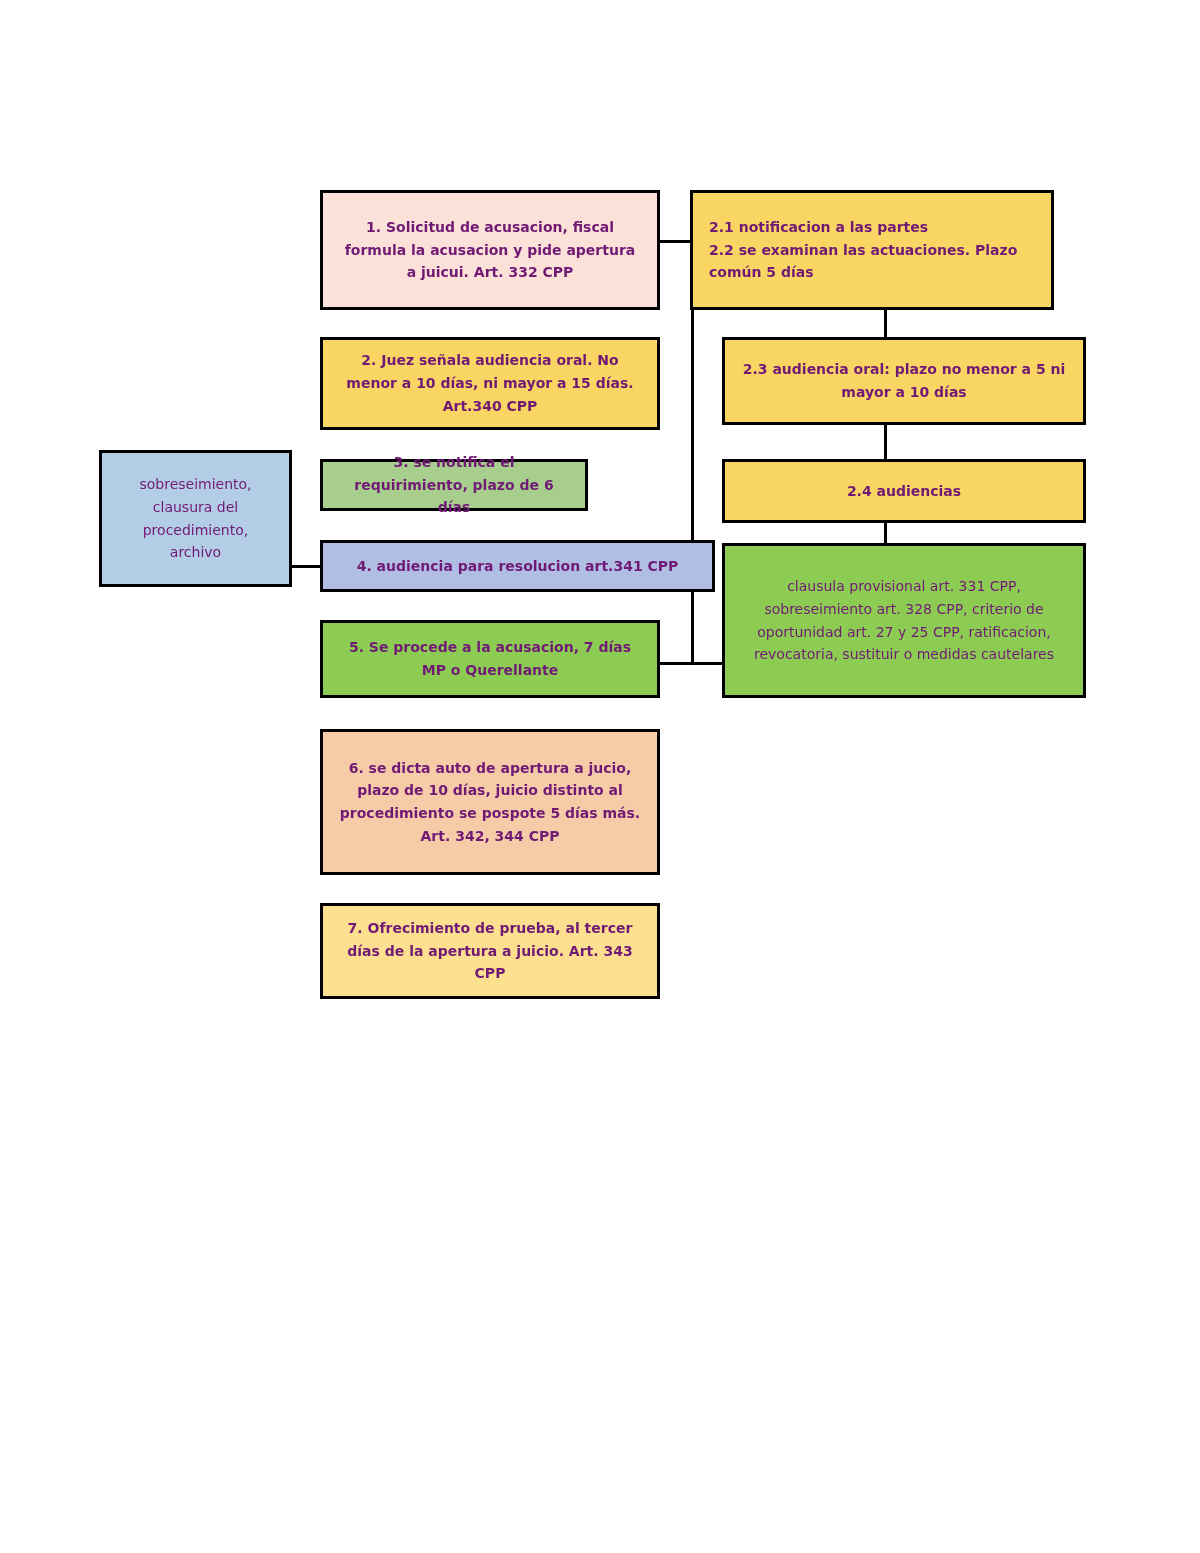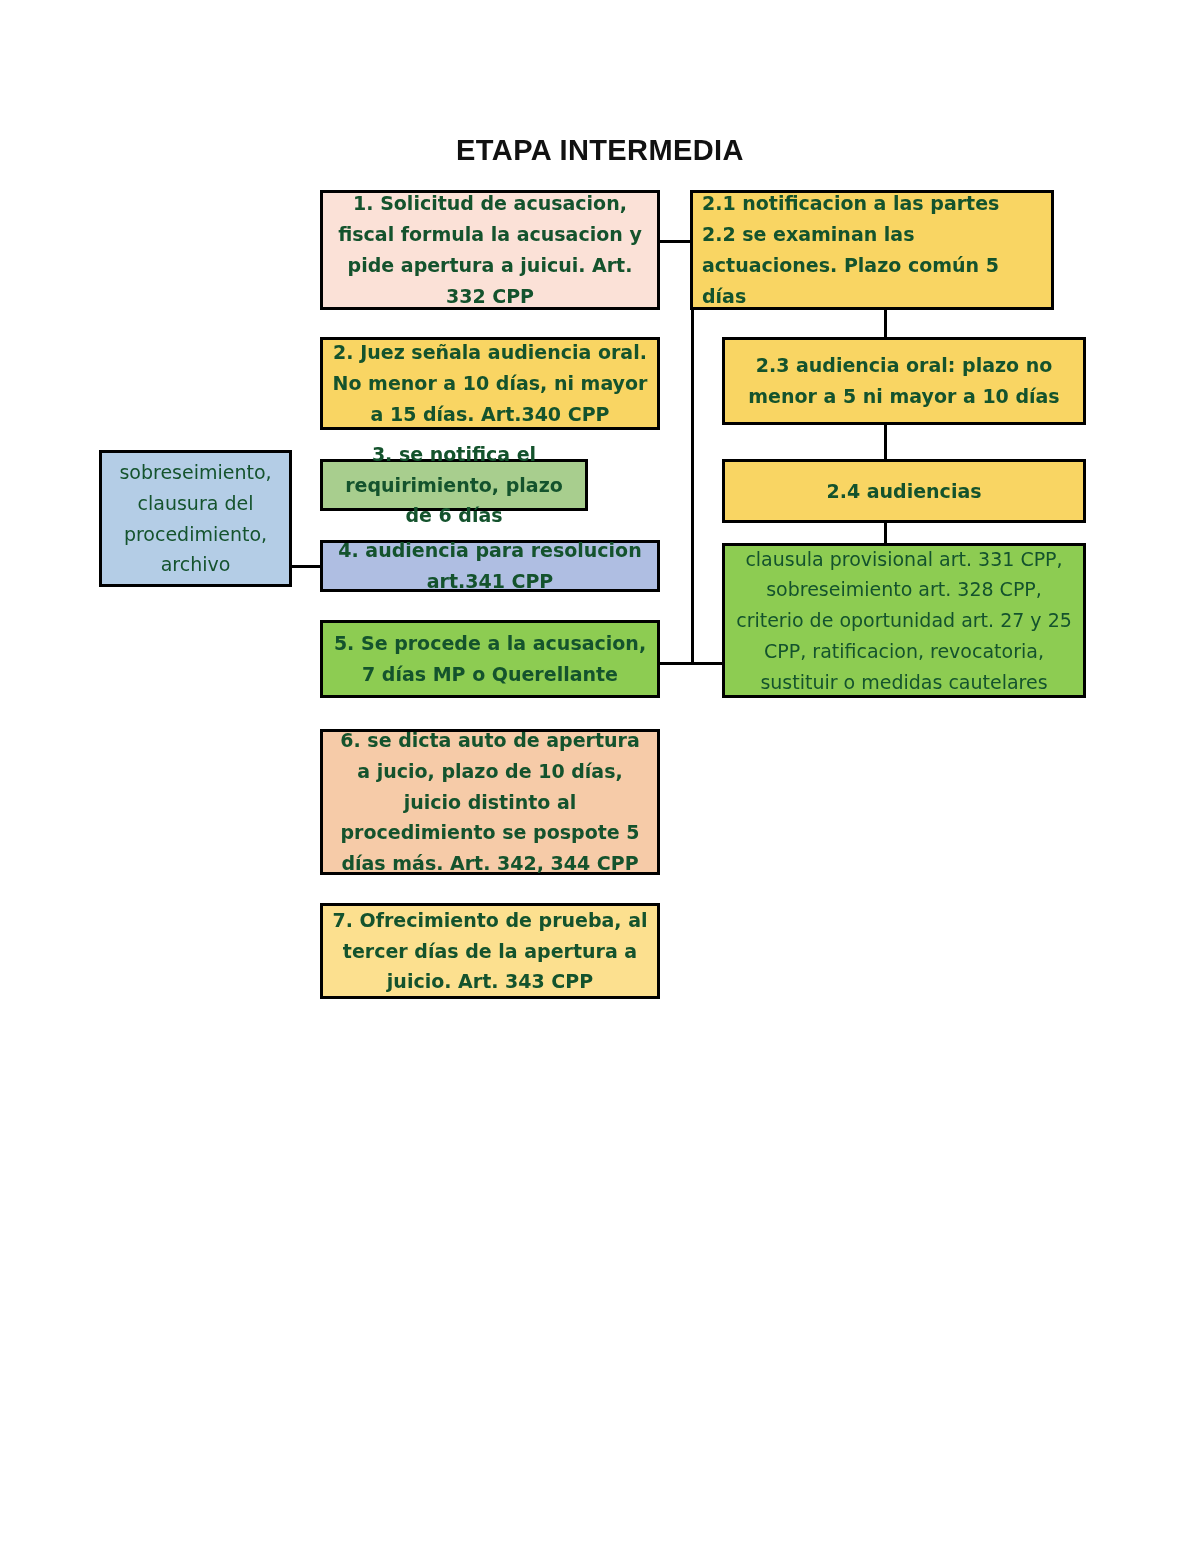--- a/index.html
+++ b/index.html
@@ -37,43 +37,42 @@
   
   .node {
     position: absolute;
     box-sizing: border-box;
     border: 3px solid #000000;
     display: flex;
     align-items: center;
     justify-content: center;
     text-align: center;
     font-family: "DejaVu Sans", sans-serif;
-    font-size: 19px;
+    font-size: 14px;
     font-weight: bold;
     line-height: 1.62;
-    color: #14532d;
-    padding: 4px 9px;
+    color: #701a75;
+    padding: 4px 16px;
     white-space: pre-line;
   }
   .node .node-text { display: block; width: 100%; }
 
   
   .conn {
     position: absolute;
     background: #000000;
   }
   .conn.h { height: 3px; }
   .conn.v { width: 3px; }
 </style>
 </head>
 <body>
 
 <div id="page">
 
-  <div id="diagram-title">ETAPA INTERMEDIA</div>
 
   <div class="conn h" style="left:658px; top:240px; width:36px;"></div>
   <div class="conn v" style="left:691px; top:240px; width:3px; height:425px;"></div>
   <div class="conn h" style="left:658px; top:662px; width:66px;"></div>
 
   <div class="conn v" style="left:884px; top:280px; height:60px;"></div>
 
   <div class="conn v" style="left:884px; top:422px; height:40px;"></div>
 
   <div class="conn v" style="left:884px; top:507px; height:40px;"></div>
@@ -85,21 +84,21 @@
   </div>
 
   <div class="node" style="left:320px; top:337px; width:340px; height:93px; background:#F9D563;">
     <span class="node-text">2. Juez señala audiencia oral. No menor a 10 días, ni mayor a 15 días. Art.340 CPP</span>
   </div>
 
   <div class="node" style="left:320px; top:459px; width:268px; height:52px; background:#A8CE8E;">
     <span class="node-text">3. se notifica el requirimiento, plazo de 6 días</span>
   </div>
 
-  <div class="node" style="left:320px; top:540px; width:340px; height:52px; background:#AFBEE2;">
+  <div class="node" style="left:320px; top:540px; width:395px; height:52px; background:#AFBEE2;">
     <span class="node-text">4. audiencia para resolucion art.341 CPP</span>
   </div>
 
   <div class="node" style="left:320px; top:620px; width:340px; height:78px; background:#8DCC52;">
     <span class="node-text">5. Se procede a la acusacion, 7 días MP o Querellante</span>
   </div>
 
   <div class="node" style="left:320px; top:729px; width:340px; height:146px; background:#F6CBA8;">
     <span class="node-text">6. se dicta auto de apertura a jucio, plazo de 10 días, juicio distinto al procedimiento se pospote 5 días más. Art. 342, 344 CPP</span>
   </div>

